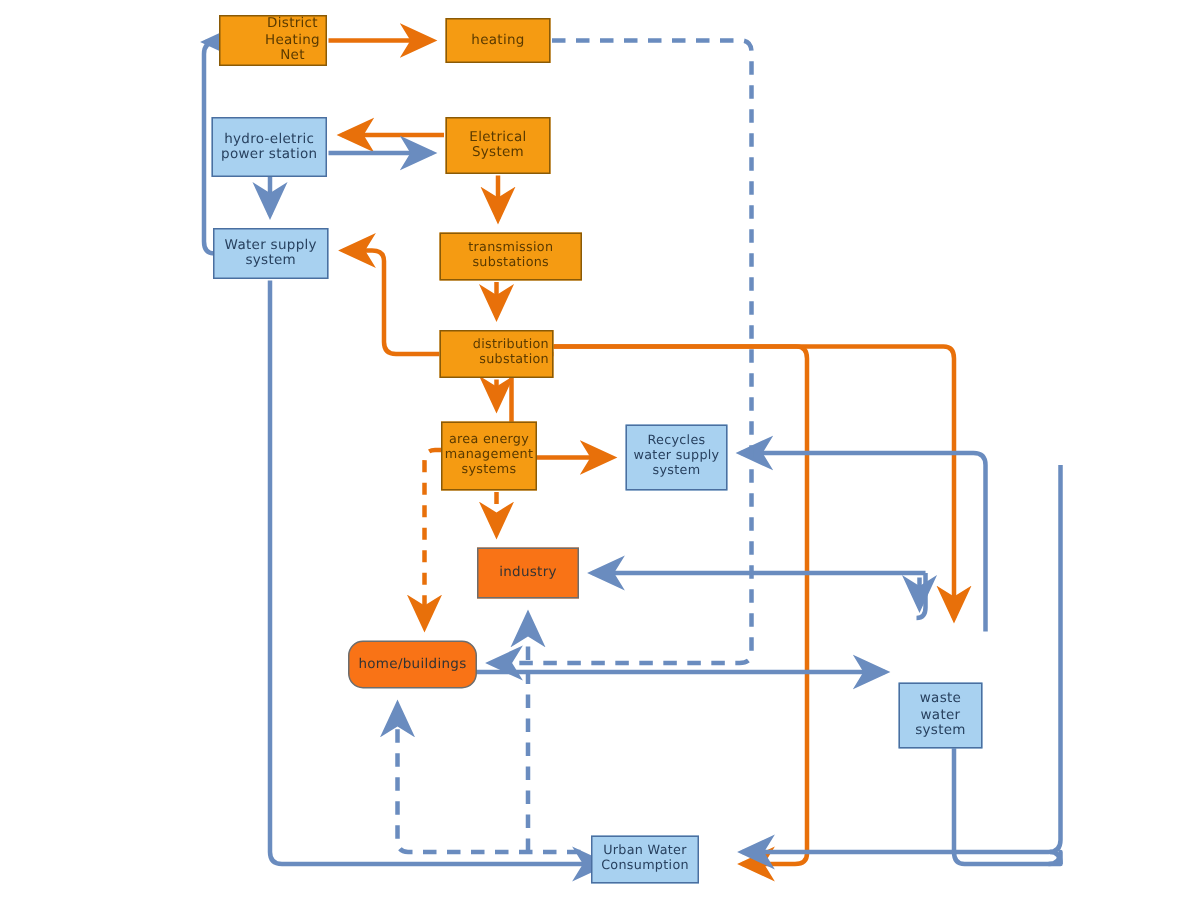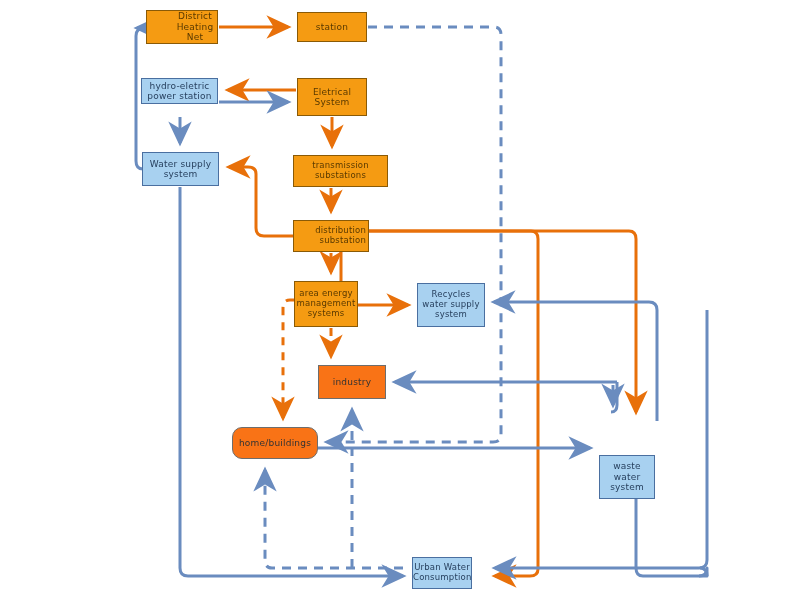--- a/index.html
+++ b/index.html
@@ -58,23 +58,23 @@
       <path d="M368,27 L494,27 Q501,27 501,35 L501,435 Q501,442 493,442 L327,442" stroke="#6a8cbf" stroke-width="3" stroke-dasharray="9,7" marker-end="url(#ab)"></path>
       <path d="M352,568 L352,410" stroke="#6a8cbf" stroke-width="3" stroke-dasharray="9,7" marker-end="url(#ab)"></path>
       <path d="M403,568 L272,568 Q265,568 265,560 L265,470" stroke="#6a8cbf" stroke-width="3" stroke-dasharray="9,7" marker-end="url(#ab)"></path>
     </g>
   </svg>
 
   <div class="node n-orange" style="left:146px;top:10px;width:72px;height:34px;font-size:9px;padding-left:26px;">
     <span>District<br>Heating Net</span>
   </div>
   <div class="node n-orange" style="left:297px;top:12px;width:70px;height:30px;font-size:9px;">
-    <span>station</span>
+    <span>heating</span>
   </div>
-  <div class="node n-blue" style="left:141px;top:78px;width:77px;height:26px;font-size:9px;">
+  <div class="node n-blue" style="left:141px;top:78px;width:77px;height:40px;font-size:9px;">
     <span>hydro-eletric<br>power station</span>
   </div>
   <div class="node n-orange" style="left:297px;top:78px;width:70px;height:38px;font-size:9px;">
     <span>Eletrical<br>System</span>
   </div>
   <div class="node n-blue" style="left:142px;top:152px;width:77px;height:34px;font-size:9px;">
     <span>Water supply<br>system</span>
   </div>
   <div class="node n-orange" style="left:293px;top:155px;width:95px;height:32px;font-size:8.5px;">
     <span>transmission<br>substations</span>
@@ -90,17 +90,17 @@
   </div>
   <div class="node n-gray" style="left:318px;top:365px;width:68px;height:34px;font-size:9px;">
     <span>industry</span>
   </div>
   <div class="node n-gray" style="left:232px;top:427px;width:86px;height:32px;font-size:9px;border-radius:10px;">
     <span>home/buildings</span>
   </div>
   <div class="node n-blue" style="left:599px;top:421px;width:56px;height:44px;font-size:9px;margin-top:34px;">
     <span>waste water<br>system</span>
   </div>
-  <div class="node n-blue" style="left:412px;top:557px;width:60px;height:32px;font-size:8.5px;">
+  <div class="node n-blue" style="left:394px;top:557px;width:72px;height:32px;font-size:8.5px;">
     <span>Urban Water<br>Consumption</span>
   </div>
 
 </div>
 
 </body></html>

